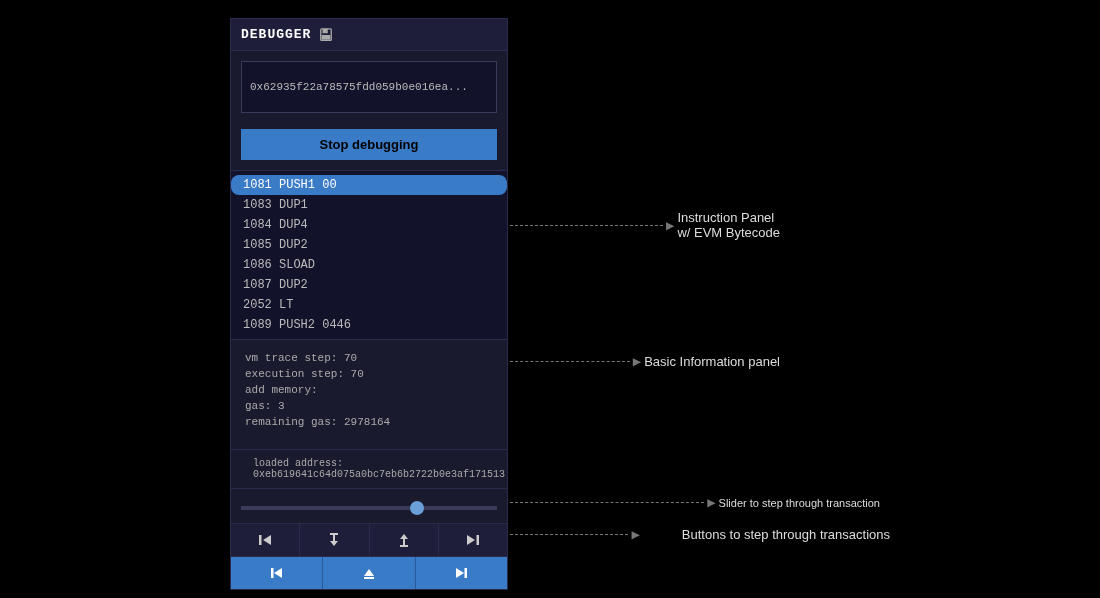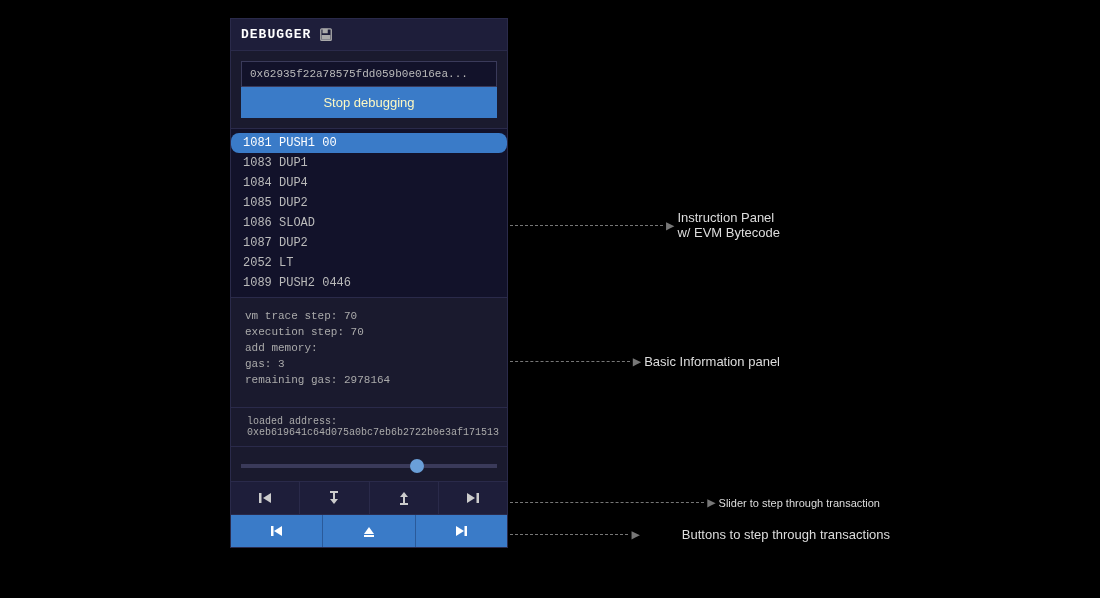--- a/index.html
+++ b/index.html
@@ -47,35 +47,35 @@
     .address-section {
       padding: 10px;
       background: #1a1a2e;
     }
 
     .address-input {
       width: 100%;
       background: #12122a;
       border: 1px solid #3a3a5a;
       color: #bbb;
-      padding: 6px 8px;
+      padding: 19px 8px;
       font-size: 11px;
       font-family: 'Courier New', monospace;
     }
 
     .stop-btn {
       width: 100%;
       background: #3a7bc8;
-      color: #fef9c3;
+      color: #000000;
       border: none;
       padding: 8px;
       font-size: 13px;
       cursor: pointer;
-      margin-top: 0;
-      font-weight: 400;
+      margin-top: 16px;
+      font-weight: 700;
     }
 
     .instruction-panel {
       background: #12122a;
       border-top: 1px solid #2a2a4a;
       padding: 4px 0;
       min-height: 140px;
     }
 
     .instruction-row {
@@ -99,21 +99,21 @@
       color: #aaa;
       min-height: 110px;
     }
 
     .info-row {
       padding: 2px 0;
     }
 
     .loaded-address-section {
       border-top: 1px solid #2a2a4a;
-      padding: 8px 16px;
+      padding: 8px 22px;
       font-size: 10px;
       color: #aaa;
       background: #1a1a2e;
     }
 
     .slider-section {
       padding: 8px 10px;
       background: #1a1a2e;
       border-top: 1px solid #2a2a4a;
     }

